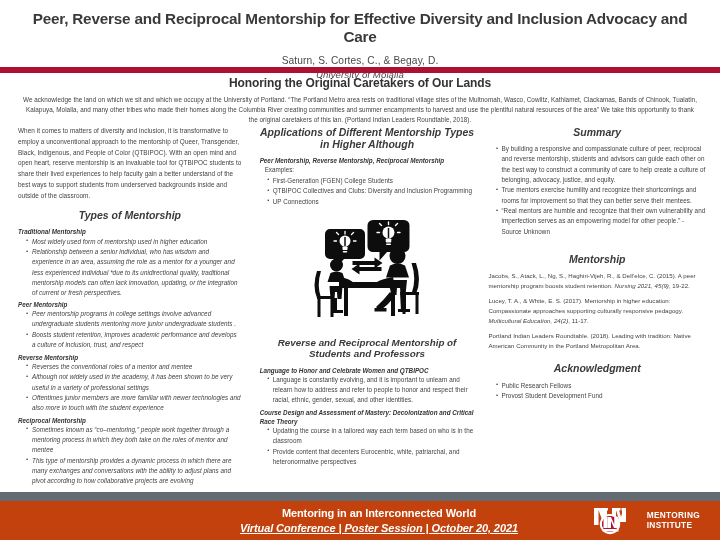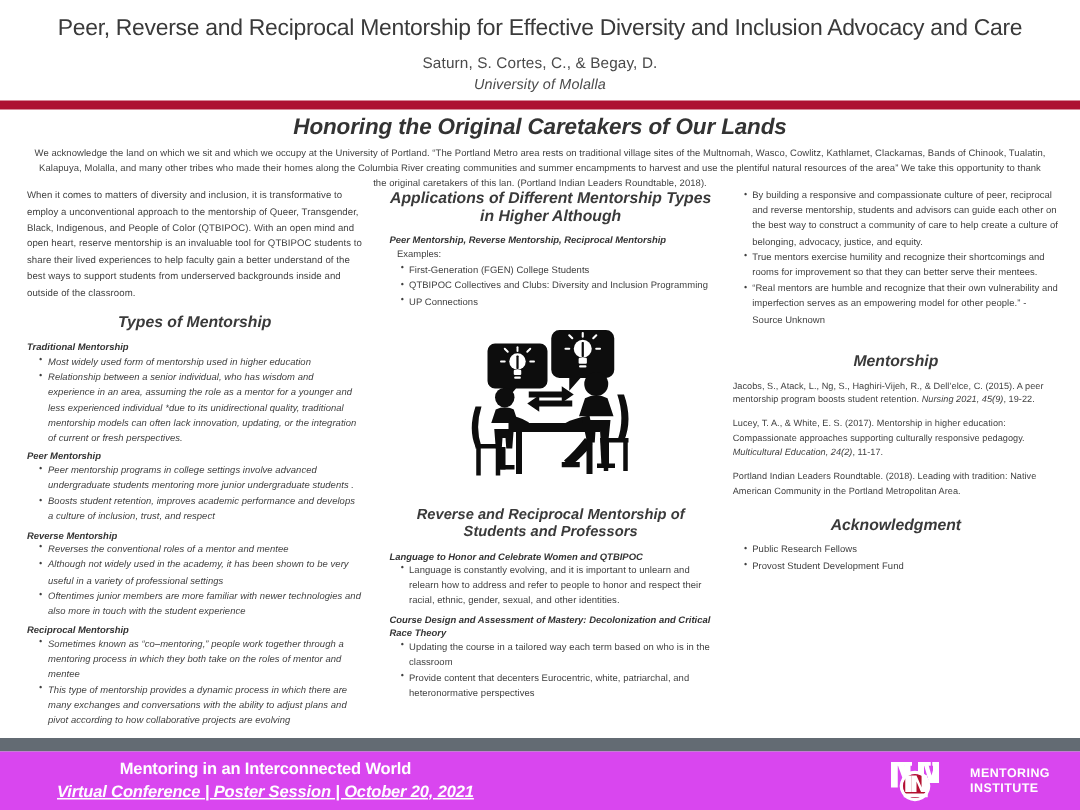--- a/index.html
+++ b/index.html
@@ -19,21 +19,21 @@
 
   
   .header {
     position: relative;
     padding: 6px 18px 0 18px;
     text-align: center;
   }
   .poster-title {
     font-size: 15.3px;
     line-height: 1.17;
-    font-weight: normal;
+    font-weight: bold;
     color: #3a3a3a;
     letter-spacing: -0.2px;
     margin: 4px 8px 0 8px;
   }
   .authors {
     font-size: 10.2px;
     color: #4a4a4a;
     margin-top: 9px;
     letter-spacing: 0.1px;
   }
@@ -58,22 +58,21 @@
   
   .land-block {
     position: absolute;
     top: 76px;
     left: 0;
     right: 0;
     text-align: center;
     padding: 0 14px;
   }
   .land-title {
-    font-size: 15px;
-    font-style: italic;
+    font-size: 12px;
     font-weight: bold;
     color: #333333;
     letter-spacing: -0.1px;
   }
   .land-body {
     font-size: 6.3px;
     line-height: 1.62;
     color: #3f3f3f;
     margin-top: 5px;
     padding: 0 8px;
@@ -183,25 +182,25 @@
     left: 0; right: 0;
     bottom: 39px;
     height: 9px;
     background: #636b73;
   }
   .footer {
     position: absolute;
     left: 0; right: 0;
     bottom: 0;
     height: 39px;
-    background: #d946ef;
+    background: #c2410c;
     color: #ffffff;
     display: flex;
     align-items: center;
-    justify-content: flex-start;
+    justify-content: center;
   }
   .footer-text {
     text-align: center;
     line-height: 1.28;
     margin-left: 38px;
   }
   .footer-line1 {
     font-size: 11px;
     font-weight: bold;
     letter-spacing: -0.1px;
@@ -390,20 +389,21 @@
     <div>
       <div class="sub-head">Course Design and Assessment of Mastery: Decolonization and Critical Race Theory</div>
       <ul class="bl tight">
         <li>Updating the course in a tailored way each term based on who is in the classroom</li>
         <li>Provide content that decenters Eurocentric, white, patriarchal, and heteronormative perspectives</li>
       </ul>
     </div>
   </div>
 
   <div class="col col-right">
+    <div class="sec-title italic">Summary</div>
     <ul class="bl tight">
       <li>By building a responsive and compassionate culture of peer, reciprocal and reverse mentorship, students and advisors can guide each other on the best way to construct a community of care to help create a culture of belonging, advocacy, justice, and equity.</li>
       <li>True mentors exercise humility and recognize their shortcomings and rooms for improvement so that they can better serve their mentees.</li>
       <li>“Real mentors are humble and recognize that their own vulnerability and imperfection serves as an empowering model for other people.” - Source Unknown</li>
     </ul>
 
     <div class="sec-title italic" style="margin-top:16px;">Mentorship</div>
     <p class="ref"><span>Jacobs, S., Atack, L., Ng, S., Haghiri-Vijeh, R.,  &amp; Dell’elce, C. (2015). A peer mentorship program boosts student retention. </span><i>Nursing 2021, 45(9)</i><span>, 19-22.</span></p>
     <p class="ref"><span>Lucey, T. A., &amp; White, E. S. (2017). Mentorship in higher education: Compassionate approaches supporting culturally responsive pedagogy. </span><i>Multicultural Education, 24(2)</i><span>, 11-17.</span></p>
     <p class="ref"><span>Portland Indian Leaders Roundtable. (2018). Leading with tradition: Native American Community in the Portland Metropolitan Area.</span></p>

